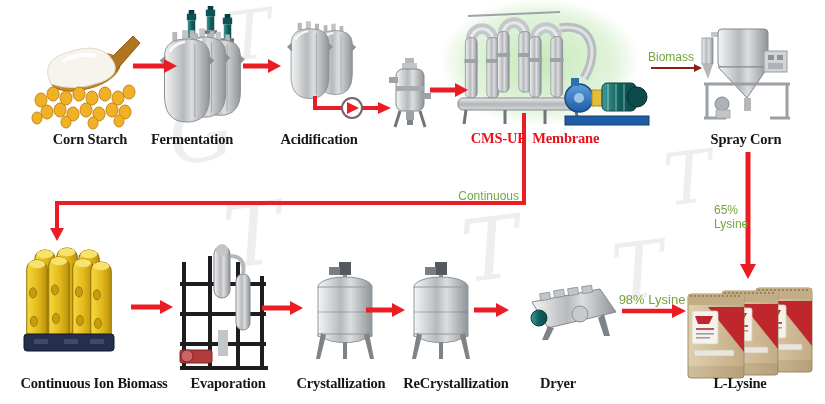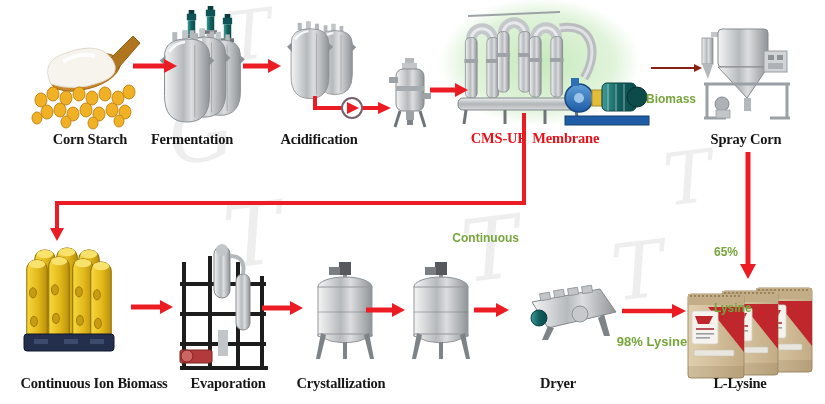--- a/index.html
+++ b/index.html
@@ -2,22 +2,22 @@
 <html style="--arrow-red: #ec1c24; --membrane-label-red: #e8121b; --annotation-green: #76a53c; --biomass-arrow-red: #8b2015; --node-label-color: #161616;"><head>
 <meta charset="utf-8">
 <style>
   html,body{margin:0;padding:0;background:#fff;}
   .canvas{position:relative;width:825px;height:404px;background:#ffffff;overflow:hidden;
           font-family:"Liberation Sans",sans-serif;}
   .art{position:absolute;left:0;top:0;}
   .nlabel{position:absolute;transform:translateX(-50%);white-space:nowrap;
           font-weight:bold;font-size:14.5px;letter-spacing:-0.2px;color:var(--node-label-color,#161616);font-family:Liberation Serif, serif;}
   .nlabel.red{color:var(--membrane-label-red,#e8121b);white-space:pre;text-align:center;}
-  .green{position:absolute;color:var(--annotation-green,#76a53c);font-size:12px;font-weight:bold;
-         white-space:nowrap;margin-top:42px;}
+  .green{position:absolute;color:var(--annotation-green,#76a53c);font-size:12px;font-weight:normal;
+         white-space:nowrap;}
   .green.center{transform:translateX(-50%);}
   .green.rightal{transform:translateX(-100%);}
   .wm{position:absolute;font-family:"DejaVu Serif",serif;font-style:italic;
       color:rgba(90,90,90,0.10);transform:rotate(-7deg);line-height:1;user-select:none;}
 </style>
 </head>
 <body>
 
 <div class="canvas">
 
@@ -331,20 +331,21 @@
   </svg>
 
   <div class="nlabel" style="left:90px;top:131px;">Corn Starch</div>
   <div class="nlabel" style="left:192px;top:131px;">Fermentation</div>
   <div class="nlabel" style="left:319px;top:131px;">Acidification</div>
   <div class="nlabel red" style="left:535px;top:130px;">CMS-UF  Membrane</div>
   <div class="nlabel" style="left:746px;top:131px;">Spray Corn</div>
   <div class="nlabel" style="left:94px;top:375px;">Continuous Ion Biomass</div>
   <div class="nlabel" style="left:228px;top:375px;">Evaporation</div>
   <div class="nlabel" style="left:341px;top:375px;">Crystallization</div>
+  <div class="nlabel" style="left:456px;top:375px;">ReCrystallization</div>
   <div class="nlabel" style="left:558px;top:375px;">Dryer</div>
   <div class="nlabel" style="left:740px;top:375px;">L-Lysine</div>
 
   <div class="green center" style="left:671px;top:50px;">Biomass</div>
   <div class="green rightal" style="left:519px;top:189px;">Continuous</div>
   <div style="position:absolute;left:714px;top:203px;">
     <div class="green" style="position:static;">65%</div>
     <div class="green" style="position:static;">Lysine</div>
   </div>
   <div class="green center" style="left:652px;top:292px;font-size:13px;">98% Lysine</div>

